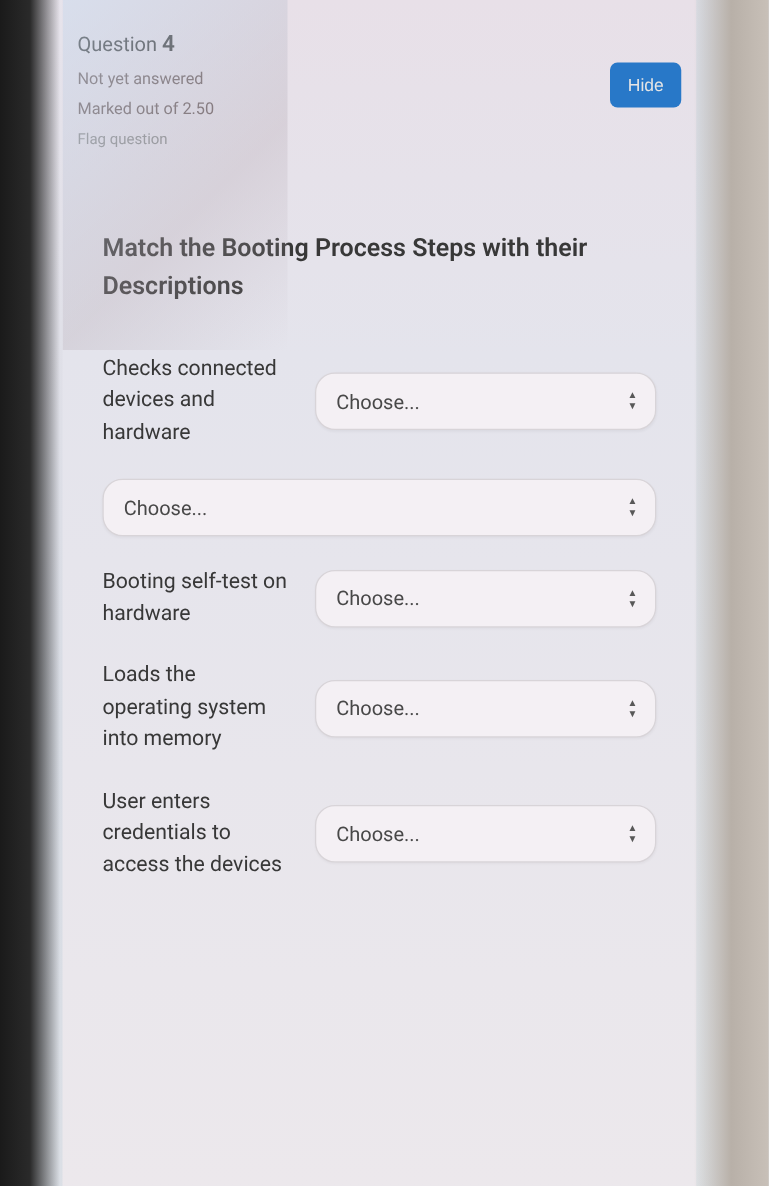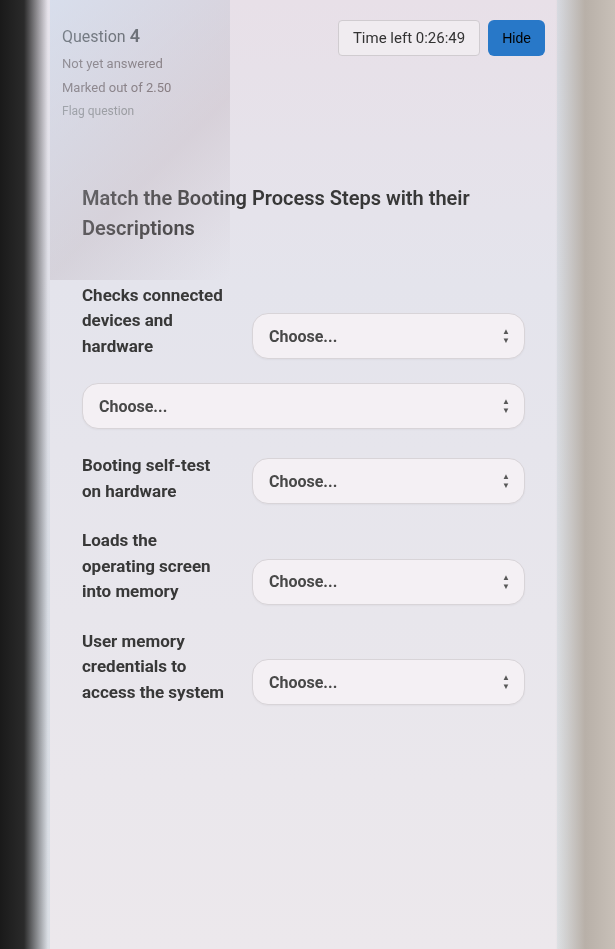--- a/index.html
+++ b/index.html
@@ -97,44 +97,44 @@
     .timer-box {
       background: #f0ecf0;
       border: 1px solid #d0ccd0;
       border-radius: 4px;
       padding: 8px 14px;
       font-size: 15px;
       color: #333;
     }
     .hide-btn {
       background: #2878c8;
-      color: #000000;
+      color: #e5e5e5;
       border: none;
       border-radius: 6px;
       padding: 10px 14px;
       font-size: 14px;
       cursor: pointer;
+      margin-top: 30px;
     }
     .question-body {
       margin-top: 60px;
       padding: 0 20px;
     }
     .question-title {
       font-size: 20px;
       font-weight: 600;
       color: #383838;
       line-height: 1.5;
       margin-bottom: 40px;
     }
     .match-row {
       display: flex;
-      align-items: flex-end;
+      align-items: center;
       gap: 20px;
       margin-bottom: 24px;
-      font-weight: bold;
     }
     .match-label {
       flex: 0 0 150px;
       font-size: 17px;
       color: #383838;
       line-height: 1.5;
     }
     .match-select {
       flex: 1;
       position: relative;
@@ -178,24 +178,20 @@
         <span class="q-num">
           <span>Question</span>
           <strong>4</strong>
         </span>
         <span class="meta-line">Not yet answered</span>
         <span class="meta-line">Marked out of 2.50</span>
         <span class="meta-line flag-line">Flag question</span>
       </div>
 
       <div class="timer-wrap">
-        <div class="timer-box">
-          <span>Time left</span>
-          <span>0:26:49</span>
-        </div>
         <button class="hide-btn">Hide</button>
       </div>
     </div>
 
     <div class="question-body">
       <div class="question-title">Match the Booting Process Steps with their Descriptions</div>
 
       <div class="match-row">
         <div class="match-label">Checks connected devices and hardware</div>
         <div class="match-select">
@@ -222,32 +218,32 @@
         <div class="match-select">
           <span>Choose...</span>
           <span class="select-arrows">
             <span>▲</span>
               <span>▼</span>
           </span>
         </div>
       </div>
 
       <div class="match-row">
-        <div class="match-label">Loads the operating screen into memory</div>
-        <div class="match-select">
-          <span>Choose...</span>
-          <span class="select-arrows">
-            <span>▲</span>
-              <span>▼</span>
-          </span>
-        </div>
-      </div>
-
-      <div class="match-row">
-        <div class="match-label">User memory credentials to access the system</div>
+        <div class="match-label">Loads the operating system into memory</div>
+        <div class="match-select">
+          <span>Choose...</span>
+          <span class="select-arrows">
+            <span>▲</span>
+              <span>▼</span>
+          </span>
+        </div>
+      </div>
+
+      <div class="match-row">
+        <div class="match-label">User enters credentials to access the devices</div>
         <div class="match-select">
           <span>Choose...</span>
           <span class="select-arrows">
             <span>▲</span>
               <span>▼</span>
           </span>
         </div>
       </div>
 
     </div>

